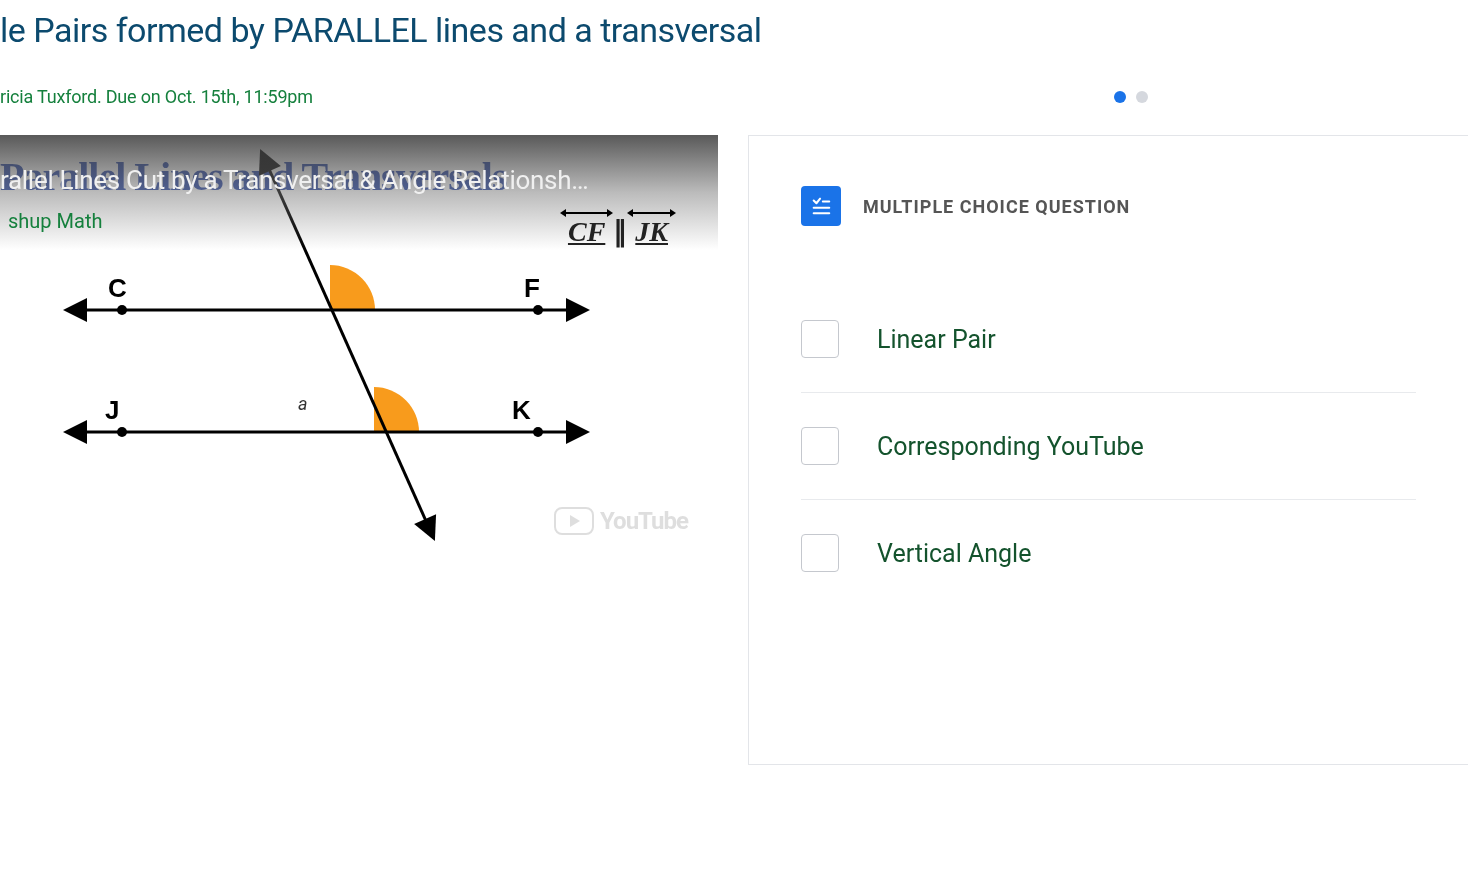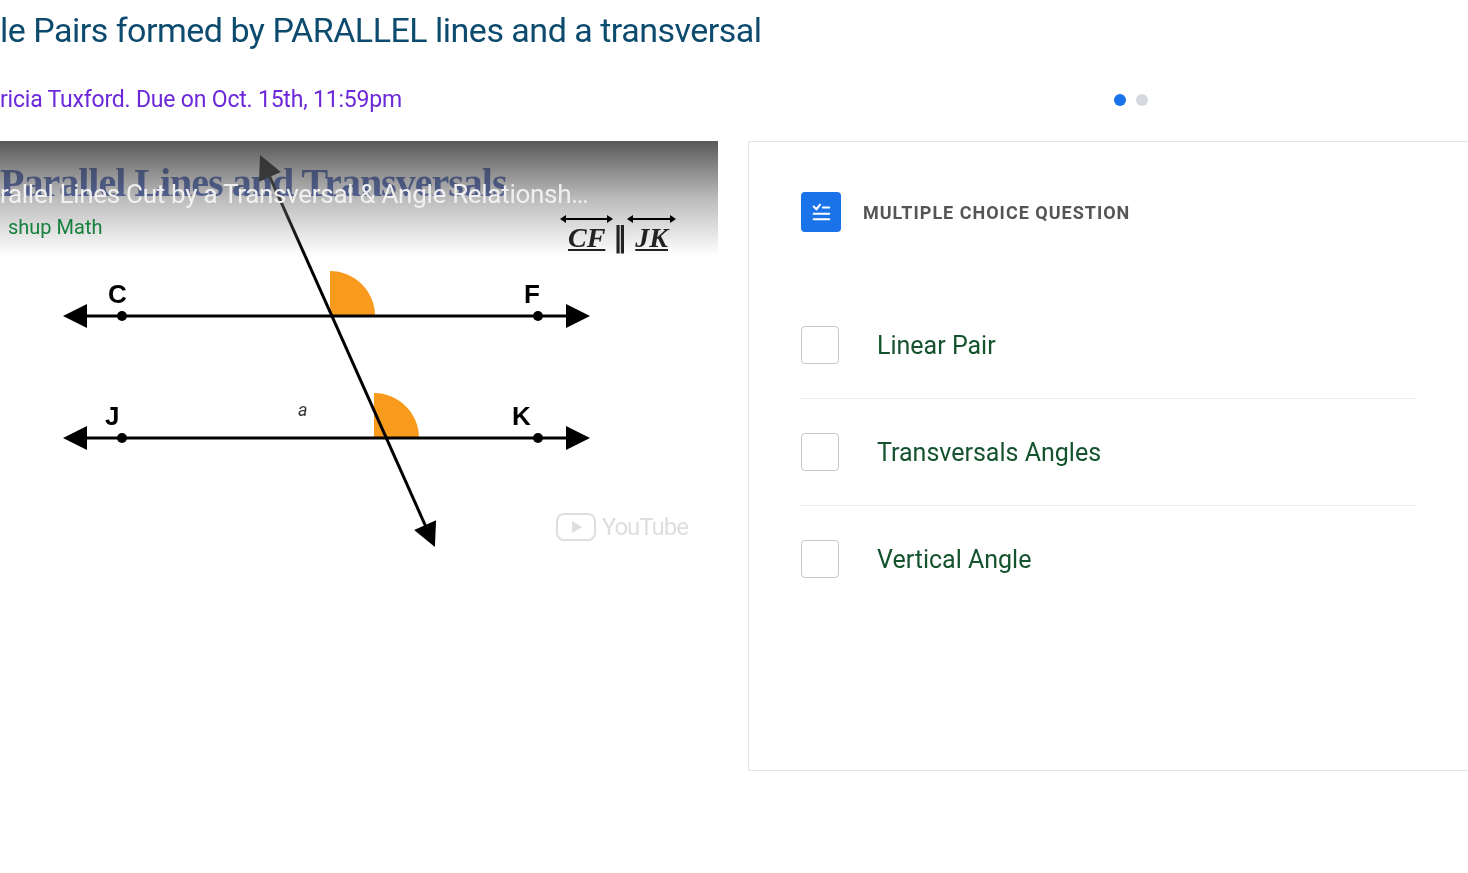--- a/index.html
+++ b/index.html
@@ -25,22 +25,22 @@
       letter-spacing: -0.5px;
     }
     .subtitle-row {
       display: flex;
       justify-content: space-between;
       align-items: center;
       margin-bottom: 28px;
       padding-right: 40px;
     }
     .subtitle {
-      font-size: 23px;
-      color: #6d28d9;
+      font-size: 18px;
+      color: #15803d;
       letter-spacing: -0.2px;
     }
     .pager {
       display: flex;
       gap: 10px;
       align-items: center;
       margin-right: 280px;
     }
     .pager-dot {
       width: 12px;
@@ -78,21 +78,21 @@
       font-size: 40px;
       font-weight: 700;
       color: #2847a8;
       font-family: Georgia, serif;
       z-index: 1;
       white-space: nowrap;
       letter-spacing: -1px;
     }
     .video-overlay-title {
       position: absolute;
-      top: 38px;
+      top: 30px;
       left: 0;
       font-size: 26px;
       color: #f0f0f0;
       z-index: 3;
       white-space: nowrap;
       letter-spacing: -0.3px;
     }
     .video-channel {
       position: absolute;
       top: 74px;
@@ -103,21 +103,21 @@
     }
     .youtube-watermark {
       position: absolute;
       bottom: 20px;
       right: 30px;
       display: flex;
       align-items: flex-end;
       gap: 6px;
       color: rgba(200,200,200,0.6);
       font-size: 24px;
-      font-weight: 400;
+      font-weight: 700;
       z-index: 4;
       letter-spacing: -1px;
     }
     .youtube-play {
       width: 40px;
       height: 28px;
       border: 2.5px solid rgba(200,200,200,0.6);
       border-radius: 8px;
       display: flex;
       align-items: center;
@@ -344,21 +344,21 @@
       <div class="question-type">MULTIPLE CHOICE QUESTION</div>
     </div>
 
 
     <div class="option">
       <div class="checkbox"></div>
       <div class="option-label">Linear Pair</div>
     </div>
     <div class="option">
       <div class="checkbox"></div>
-      <div class="option-label">Transversals Angles</div>
+      <div class="option-label">Corresponding YouTube</div>
     </div>
     <div class="option">
       <div class="checkbox"></div>
       <div class="option-label">Vertical Angle</div>
     </div>
   </div>
 
 </div>
 
 </body></html>

